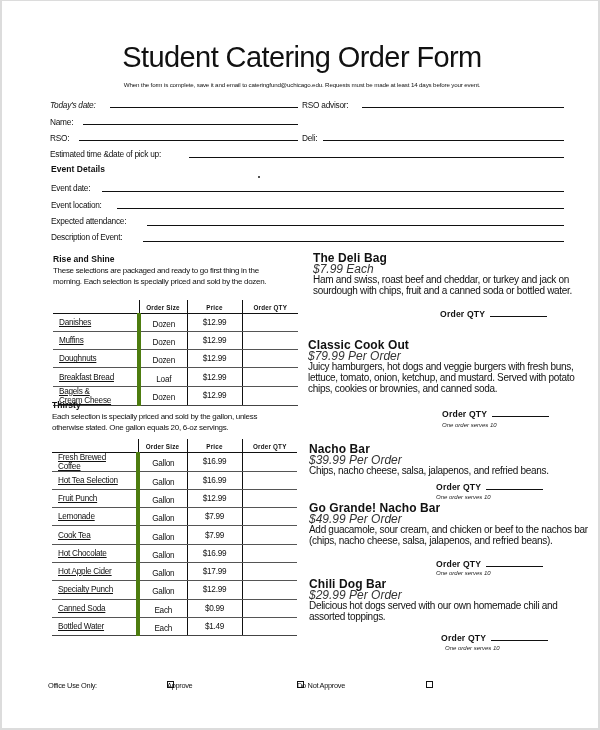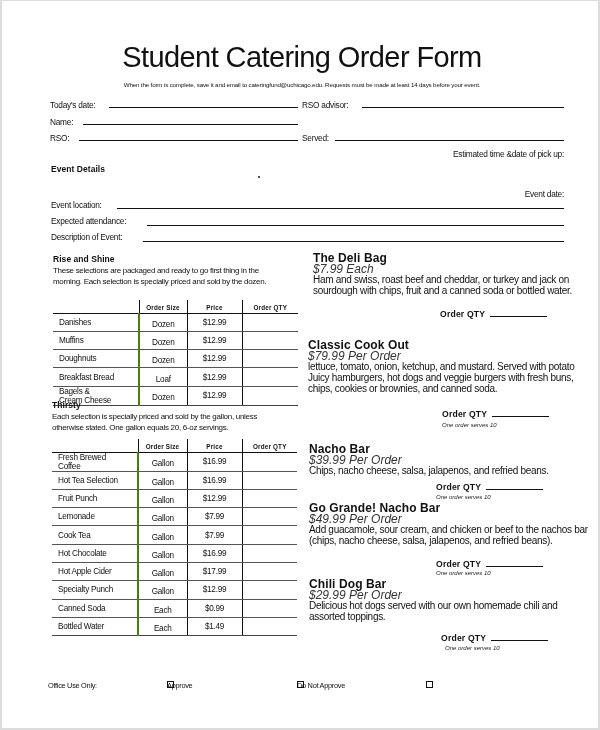--- a/index.html
+++ b/index.html
@@ -24,21 +24,21 @@
     .field-line { border-bottom: 1px solid #111; height: 1px; }
     .section-head { position: absolute; font-weight: bold; font-size: 8.5px; letter-spacing: 0.05px; }
     .para { position: absolute; font-size: 8px; line-height: 11px; letter-spacing: -0.3px; }
 
     table.menu { position: absolute; border-collapse: collapse; font-size: 8.2px; letter-spacing: -0.25px; }
     table.menu th { font-size: 6.3px; font-weight: bold; letter-spacing: 0.2px; height: 13px; vertical-align: bottom; padding-bottom: 2px; }
     table.menu th.first { border-right: 1px solid #111; }
     table.menu th.mid { border-right: 1px solid #111; }
     table.menu thead tr { border-bottom: 1px solid #111; }
     table.menu td { border-bottom: 1px solid #555; height: 18.3px; vertical-align: middle; }
-    table.menu td.name { padding-left: 6px; border-right: 2px solid #4d7c0f; line-height: 9px; }
+    table.menu td.name { padding-left: 6px; border-right: 4px solid #4d7c0f; line-height: 9px; text-decoration: underline; }
     table.menu td.size { text-align: center; border-right: 1px solid #111; padding-top: 4px; }
     table.menu td.price { text-align: center; border-right: 1px solid #111; }
     table.menu tr.last td { border-bottom: 1.5px solid #444; }
 
     .offer { position: absolute; }
     .offer-title { font-weight: bold; font-size: 12px; letter-spacing: 0.1px; line-height: 11px; }
     .offer-price { font-style: italic; font-size: 12px; line-height: 10px; color: #333; }
     .offer-desc { font-size: 10px; line-height: 11px; letter-spacing: -0.3px; }
     .qty-row { position: absolute; display: flex; align-items: flex-end; }
     .qty-label { font-weight: bold; font-size: 8.6px; letter-spacing: 0.2px; }
@@ -51,52 +51,52 @@
     .dot { position: absolute; left: 256px; top: 175px; width: 1.5px; height: 1.5px; background: #333; border-radius: 50%; }
   </style>
 </head>
 <body>
 
 <div class="page">
 
   <div class="title">Student Catering Order Form</div>
   <div class="subtitle">When the form is complete, save it and email to cateringfund@uchicago.edu. Requests must be made at least 14 days before your event.</div>
 
-  <div class="field-row" style="left:48px; top:99px; width:248px;">
+  <div class="field-row" style="left:48px; top:99px; width:248px;font-style:italic;">
     <span class="field-label">Today's date:</span>
     <span class="field-line" style="margin-left:14px; flex:1; margin-bottom:2px;"></span>
   </div>
   <div class="field-row" style="left:300px; top:99px; width:262px;">
     <span class="field-label">RSO advisor:</span>
     <span class="field-line" style="margin-left:14px; flex:1; margin-bottom:2px;"></span>
   </div>
 
   <div class="field-row" style="left:48px; top:116px; width:248px;">
     <span class="field-label">Name:</span>
     <span class="field-line" style="margin-left:10px; flex:1; margin-bottom:2px;"></span>
   </div>
 
   <div class="field-row" style="left:48px; top:132px; width:248px;">
     <span class="field-label">RSO:</span>
     <span class="field-line" style="margin-left:10px; flex:1; margin-bottom:2px;"></span>
   </div>
   <div class="field-row" style="left:300px; top:132px; width:262px;">
-    <span class="field-label">Served:</span>
+    <span class="field-label">Deli:</span>
     <span class="field-line" style="margin-left:6px; flex:1; margin-bottom:2px;"></span>
   </div>
 
-  <div class="field-row" style="left:48px; top:148px; width:514px;flex-direction:column;">
+  <div class="field-row" style="left:48px; top:148px; width:514px;">
     <span class="field-label">Estimated time &amp;date of pick up:</span>
     <span class="field-line" style="margin-left:28px; flex:1; margin-bottom:1px;"></span>
   </div>
 
   <div class="section-head" style="left:49px; top:163px;">Event Details</div>
   <div class="dot"></div>
 
-  <div class="field-row" style="left:49px; top:188px; width:513px;flex-direction:column;">
+  <div class="field-row" style="left:49px; top:182px; width:513px;">
     <span class="field-label">Event date:</span>
     <span class="field-line" style="margin-left:12px; flex:1; margin-bottom:1px;"></span>
   </div>
   <div class="field-row" style="left:49px; top:199px; width:513px;">
     <span class="field-label">Event location:</span>
     <span class="field-line" style="margin-left:15px; flex:1; margin-bottom:1px;"></span>
   </div>
   <div class="field-row" style="left:49px; top:215px; width:513px;">
     <span class="field-label">Expected attendance:</span>
     <span class="field-line" style="margin-left:21px; flex:1; margin-bottom:0px;"></span>
@@ -262,22 +262,22 @@
   </div>
   <div class="qty-row" style="left:438px; top:308px;">
     <span class="qty-label">Order QTY</span>
     <span class="qty-line"></span>
   </div>
 
   <div class="offer" style="left:306px; top:339px;">
     <div class="offer-title">Classic Cook Out</div>
     <div class="offer-price">$79.99 Per Order</div>
     <div class="offer-desc">
+      <div>Juicy hamburgers, hot dogs and veggie burgers with fresh buns,</div>
       <div>lettuce, tomato, onion, ketchup, and mustard. Served with potato</div>
-      <div>Juicy hamburgers, hot dogs and veggie burgers with fresh buns,</div>
       <div>chips, cookies or brownies, and canned soda.</div>
     </div>
   </div>
   <div class="qty-row" style="left:440px; top:408px;">
     <span class="qty-label">Order QTY</span>
     <span class="qty-line"></span>
   </div>
   <div class="serves" style="left:440px; top:421px;">One order serves 10</div>
 
   <div class="offer" style="left:307px; top:443px;">

